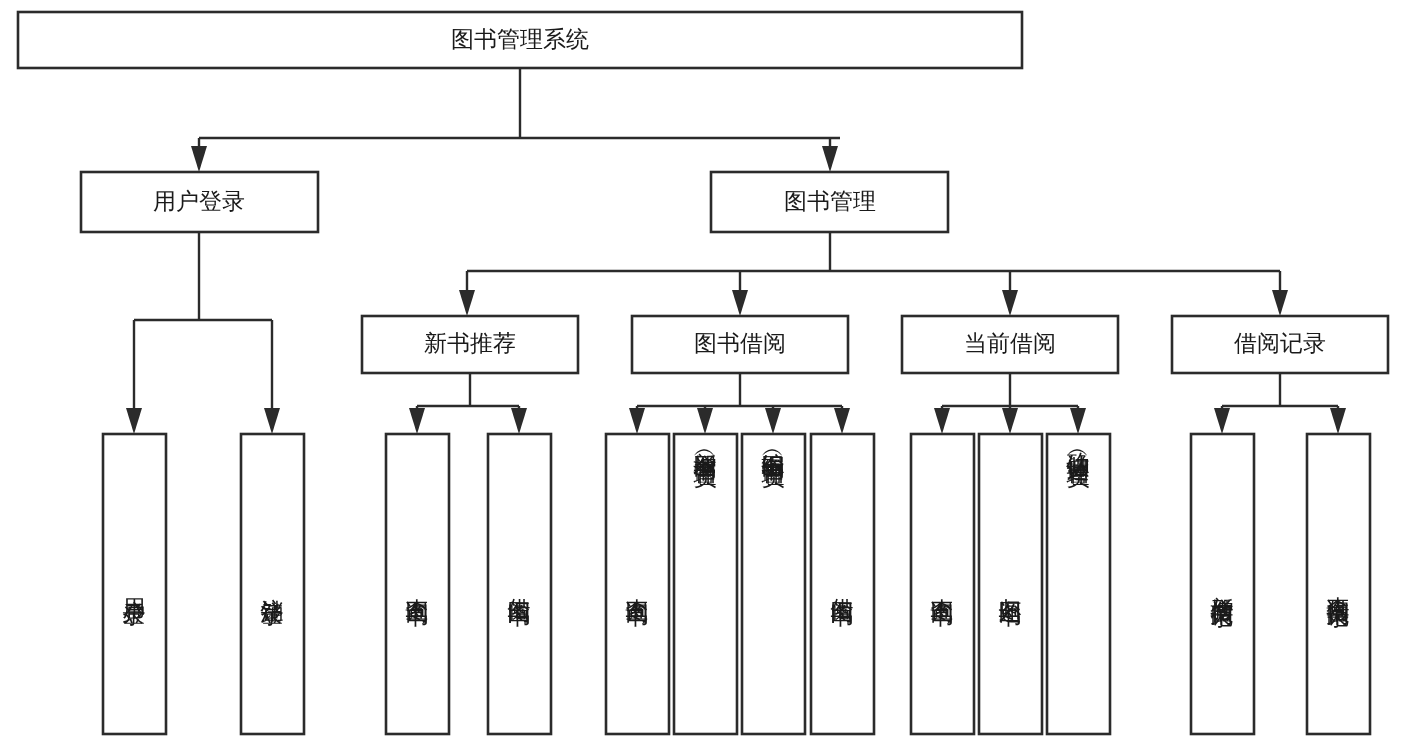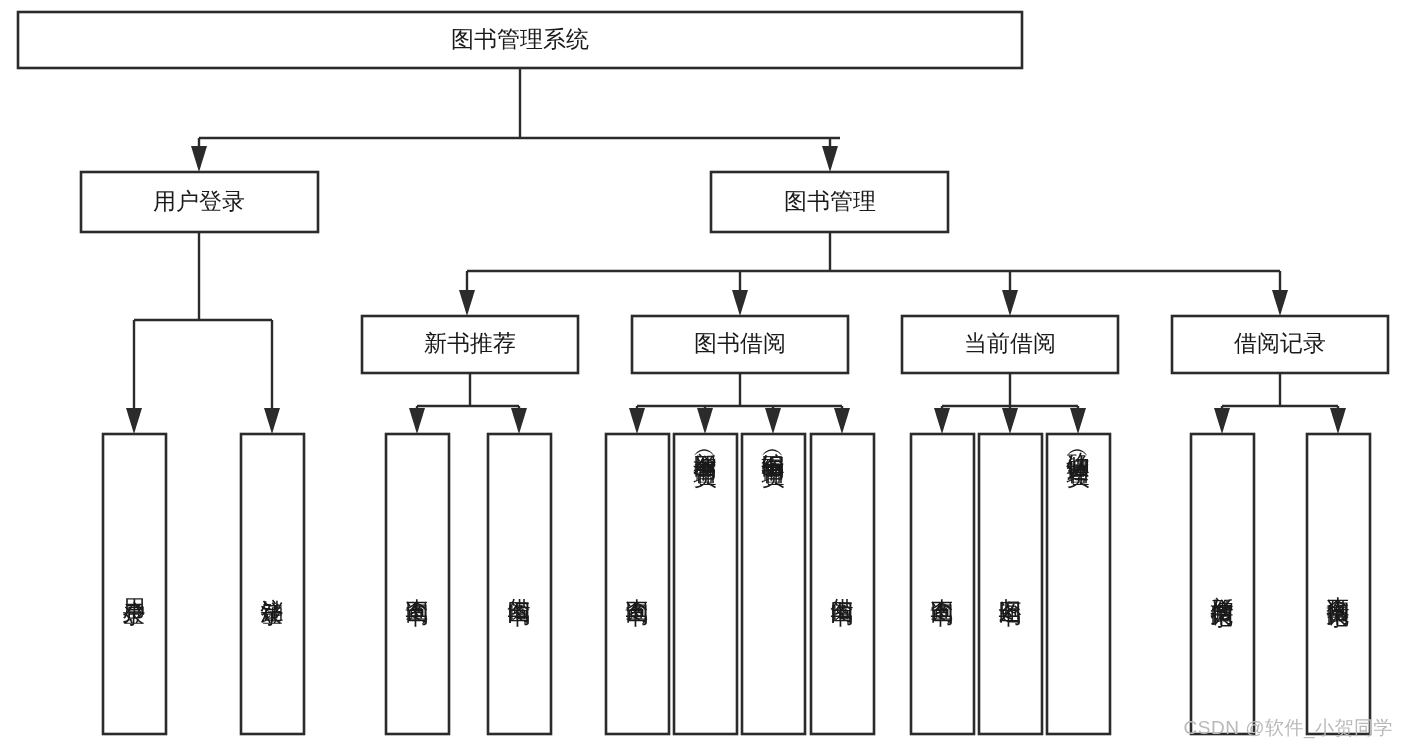--- a/index.html
+++ b/index.html
@@ -258,15 +258,14 @@
     <span class="leaf-label">确认归还（管理员）</span>
   </div>
 
   <div class="leaf-label-wrap" style="left:1191px; top:434px; width:63px; height:300px;">
     <span class="leaf-label">新增借阅记录</span>
   </div>
   <div class="leaf-label-wrap" style="left:1307px; top:434px; width:63px; height:300px;">
     <span class="leaf-label">查询借阅记录</span>
   </div>
 
-  <div id="watermark">CSDN @软件_小贺同学</div>
 
 </div>
 
 </body></html>

